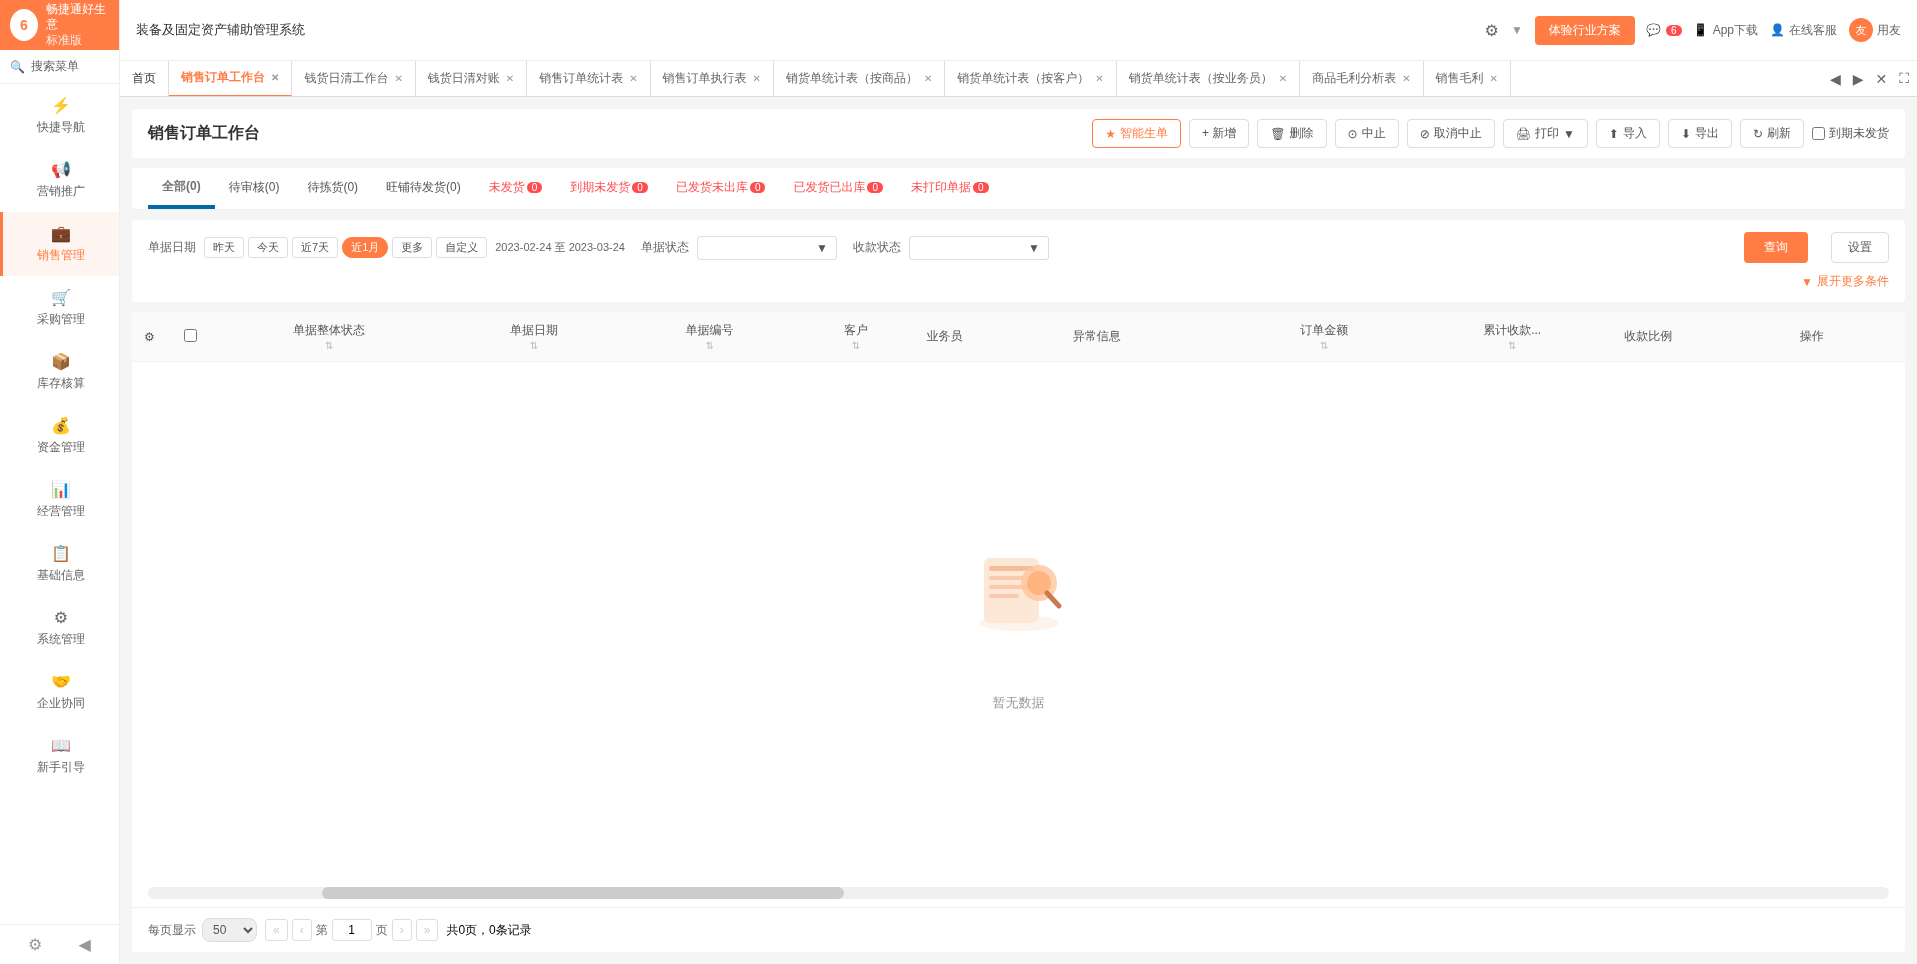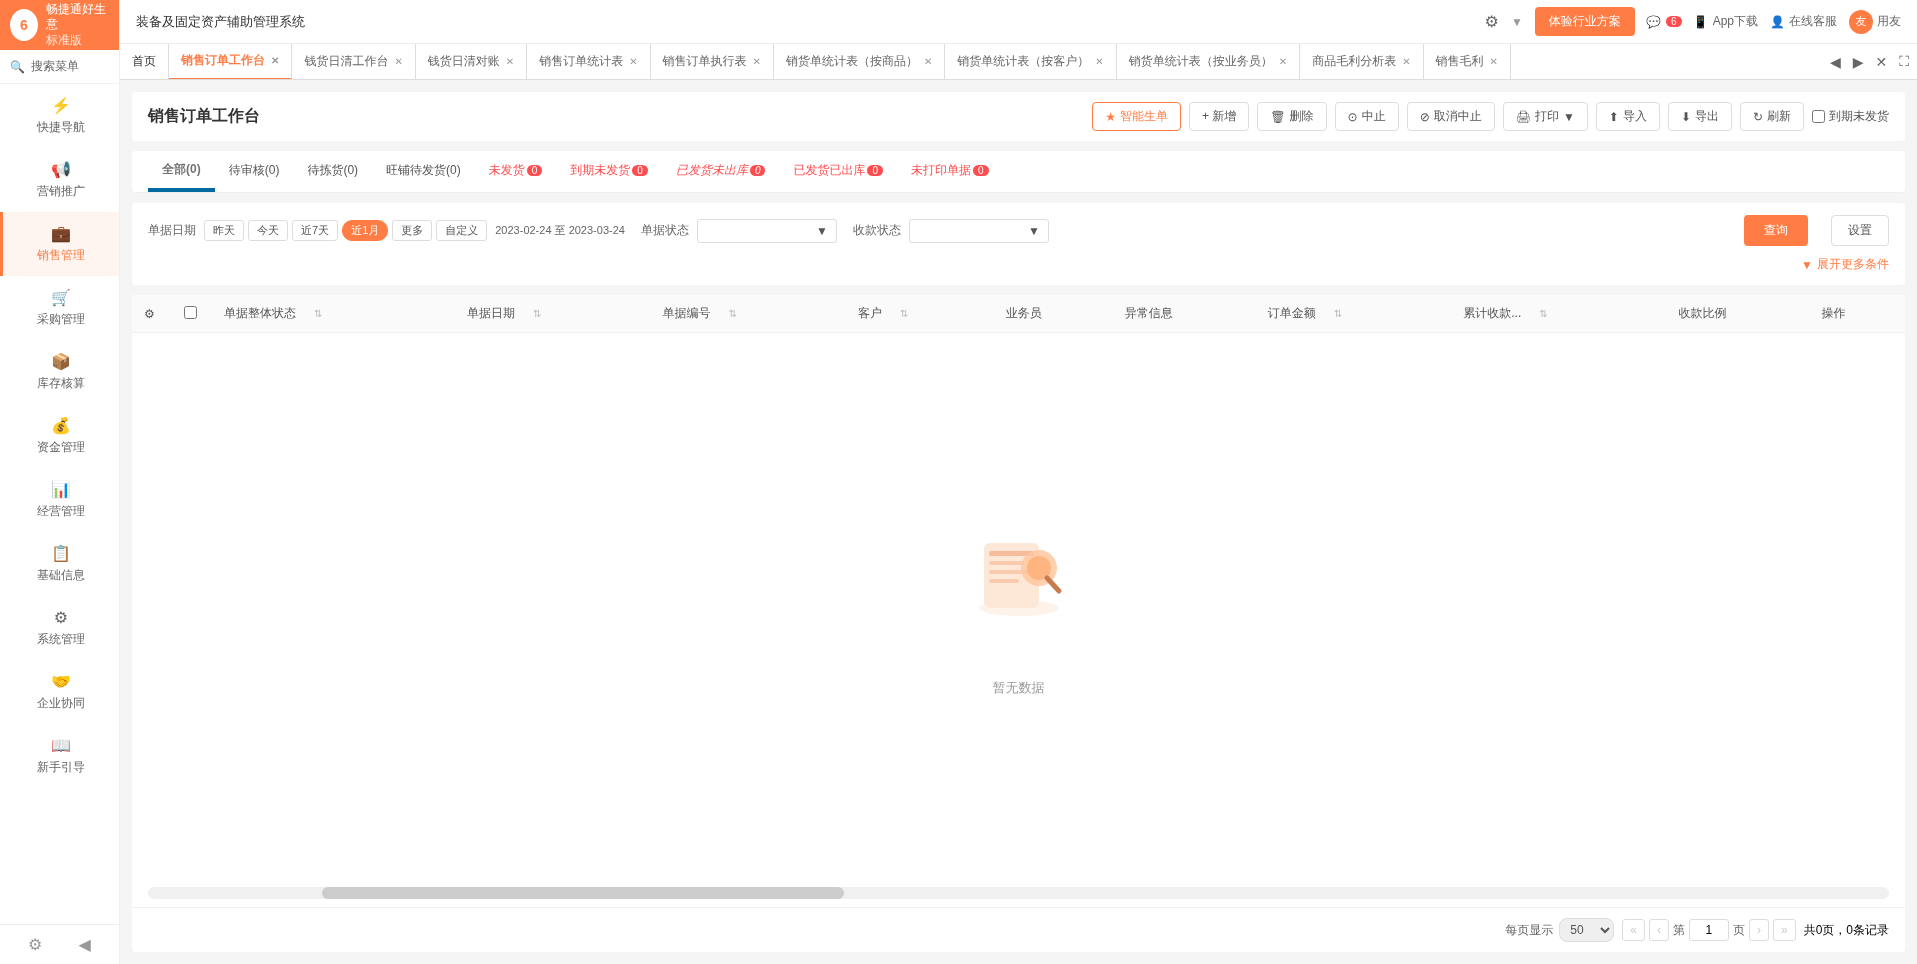--- a/index.html
+++ b/index.html
@@ -14,21 +14,21 @@
     .sidebar-nav-item { display: flex; flex-direction: column; align-items: center; padding: 12px 6px; cursor: pointer; color: #666; gap: 4px; font-size: 11px; border-left: 3px solid transparent; }
     .sidebar-nav-item.active { background: #fff5f0; color: #ff7d45; border-left: 3px solid #ff7d45; }
     .sidebar-nav-item .nav-icon { font-size: 16px; }
     .sidebar-bottom { margin-top: auto; display: flex; align-items: center; justify-content: space-around; padding: 10px; border-top: 1px solid #eee; }
     .sidebar-bottom-btn { color: #999; cursor: pointer; font-size: 16px; }
 
     
     .main { flex: 1; display: flex; flex-direction: column; overflow: hidden; }
 
     
-    .top-header { height: 44px; background: #fff; display: flex; align-items: center; padding: 0 16px; border-bottom: 1px solid #eee; gap: 12px; }
+    .top-header { height: 61px; background: #fff; display: flex; align-items: center; padding: 0 16px; border-bottom: 1px solid #eee; gap: 12px; }
     .system-title { color: #333; font-size: 13px; flex: 1; }
     .header-actions { display: flex; align-items: center; gap: 12px; margin-left: auto; }
     .header-action-btn { display: flex; align-items: center; gap: 4px; color: #666; cursor: pointer; font-size: 12px; }
     .badge { background: #ff4d4f; color: #fff; border-radius: 10px; padding: 0 5px; font-size: 10px; min-width: 16px; text-align: center; }
     .industry-btn { background: #ff7d45; color: #fff; border: none; border-radius: 4px; padding: 6px 14px; cursor: pointer; font-size: 12px; }
     .settings-icon { color: #666; cursor: pointer; font-size: 16px; }
 
     
     .tab-bar { height: 36px; background: #fff; display: flex; align-items: center; border-bottom: 1px solid #ddd; overflow: hidden; }
     .tab-item { display: flex; align-items: center; padding: 0 12px; height: 36px; cursor: pointer; white-space: nowrap; color: #666; border-right: 1px solid #ddd; gap: 6px; font-size: 12px; flex-shrink: 0; }
@@ -79,28 +79,28 @@
     .table-action-btn { color: #ff7d45; cursor: pointer; font-size: 12px; display: flex; align-items: center; gap: 3px; }
     .table-action-btn::before { content: '●'; font-size: 8px; }
     .table-action-btn.audit::before { color: #ff7d45; }
     .table-action-btn.void::before { color: #ff4d4f; }
     .table-action-btn.ship::before { color: #52c41a; }
 
     table { width: 100%; border-collapse: collapse; }
     thead tr { background: #fafafa; }
     th { padding: 10px 12px; text-align: left; color: #555; font-weight: 500; border-bottom: 1px solid #f0f0f0; white-space: nowrap; font-size: 12px; }
     .th-icon { color: #bbb; font-size: 10px; }
-    .col-sort { cursor: pointer; display: flex; align-items: center; gap: 18px; }
+    .col-sort { cursor: pointer; display: flex; align-items: center; gap: 1px; flex-direction: column; }
 
     
     .empty-state { flex: 1; display: flex; flex-direction: column; align-items: center; justify-content: center; padding: 60px 0; gap: 21px; }
     .empty-text { color: #999; font-size: 13px; }
 
     
-    .pagination { display: flex; align-items: center; justify-content: flex-end; padding: 10px 16px; border-top: 1px solid #f0f0f0; gap: 8px; }
+    .pagination { display: flex; align-items: center; justify-content: flex-start; padding: 10px 16px; border-top: 1px solid #f0f0f0; gap: 8px; }
     .per-page { display: flex; align-items: center; gap: 6px; color: #666; }
     .per-page select { border: 1px solid #ddd; border-radius: 8px; padding: 3px 6px; color: #555; }
     .page-nav { display: flex; align-items: center; gap: 4px; color: #666; }
     .page-nav-btn { padding: 3px 7px; border: 1px solid #ddd; border-radius: 3px; cursor: pointer; background: #fff; color: #555; }
     .page-nav-btn.disabled { color: #ccc; cursor: not-allowed; }
     .page-input { border: 1px solid #ddd; border-radius: 3px; padding: 3px 6px; width: 40px; text-align: center; }
     .page-total { color: #000000; }
 
     
     .scroll-area { height: 12px; background: #f0f0f0; margin: 0 16px 8px; border-radius: 6px; }
@@ -311,21 +311,21 @@
       </div>
       <div class="filter-tab">
         <span>旺铺待发货</span>(<span>0</span>)
       </div>
       <div class="filter-tab" style="color:#ff4d4f;">
         <span>未发货</span><span class="count-badge">0</span>
       </div>
       <div class="filter-tab" style="color:#ff4d4f;">
         <span>到期未发货</span><span class="count-badge">0</span>
       </div>
-      <div class="filter-tab" style="color:#ff4d4f;font-style:italic;">
+      <div class="filter-tab" style="color:#ff4d4f;">
         <span>已发货未出库</span><span class="count-badge">0</span>
       </div>
       <div class="filter-tab" style="color:#ff4d4f;">
         <span>已发货已出库</span><span class="count-badge">0</span>
       </div>
       <div class="filter-tab" style="color:#ff4d4f;">
         <span>未打印单据</span><span class="count-badge">0</span>
       </div>
     </div>
 

